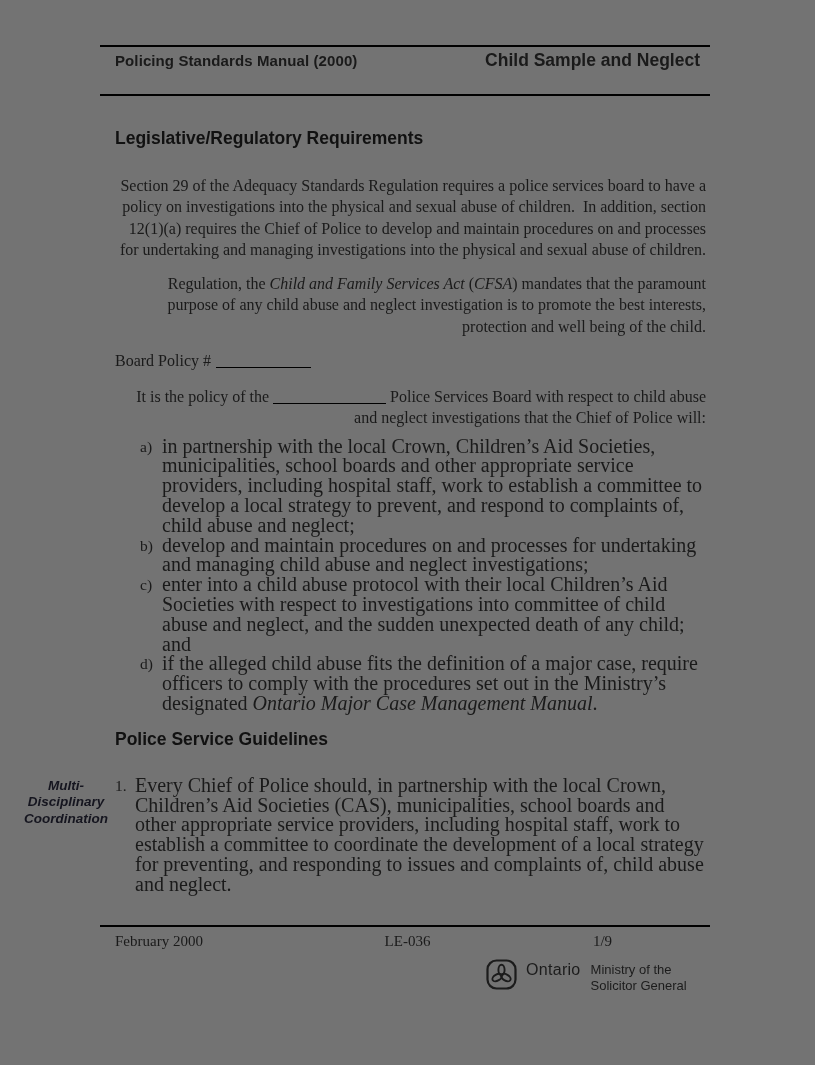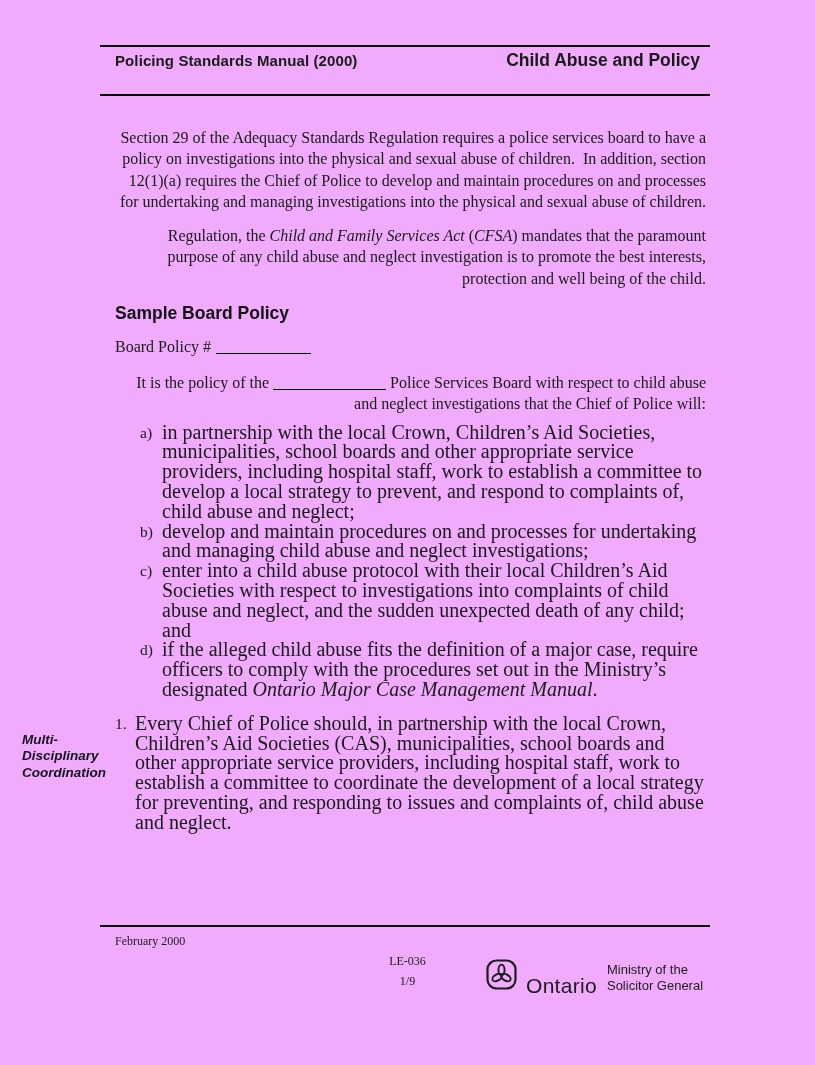--- a/index.html
+++ b/index.html
@@ -4,21 +4,21 @@
 <style>
   html, body { margin: 0; padding: 0; }
   body {
     width: 815px; height: 1065px;
     background: #ffffff;
     font-family: "Liberation Serif", serif;
     color: #1a1a1a;
     position: relative;
     overflow: hidden;
   }
-  .page { position: absolute; inset: 0; background: #f0abfc; }
+  .page { position: absolute; inset: 0; background: #737373; }
 
   .rule { position: absolute; left: 100px; width: 610px; height: 2px; background: #000; }
   .rule-top { top: 45px; }
   .rule-under { top: 94px; }
   .rule-footer { top: 925px; height: 2px; }
 
   .header-row {
     position: absolute; top: 50px; left: 115px; width: 585px;
     display: flex; justify-content: space-between; align-items: baseline;
     font-family: "Liberation Sans", sans-serif;
@@ -66,94 +66,94 @@
     white-space: pre-wrap;
   }
   .li .li-text em { font-style: italic; }
 
   .guideline { position: relative; margin-top: 0; }
   .margin-note {
     position: absolute; left: -93px; top: 2px; width: 88px;
     font-family: "Liberation Sans", sans-serif;
     font-size: 13.5px; line-height: 16.5px;
     font-weight: 700; font-style: italic;
-    color: #15151f; text-align: left;
+    color: #15151f; text-align: center;
     white-space: pre-line;
-    margin-top: 16px;
   }
   .guideline .marker { flex: 0 0 20px; }
 
   .footer-row {
     position: absolute; top: 931px; left: 115px; width: 585px;
-    display: flex; font-size: 12px; line-height: 20px; flex-direction: column;
+    display: flex; font-size: 15px; line-height: 20px;
   }
   .footer-row .f-left { flex: 1; text-align: left; }
   .footer-row .f-center { flex: 1; text-align: center; }
   .footer-row .f-right { flex: 1; text-align: center; }
 
   .logo-row {
     position: absolute; top: 958px; left: 486px;
     display: flex; align-items: flex-start;
     font-family: "Liberation Sans", sans-serif;
   }
   .trillium { width: 31px; height: 31px; margin-top: 1px; }
   .ontario-wordmark {
-    font-size: 21px; font-weight: 400; letter-spacing: 0.3px;
-    color: #1c1c1c; margin: 16px 10px 0 9px;
+    font-size: 16px; font-weight: 400; letter-spacing: 0.3px;
+    color: #1c1c1c; margin: 3px 10px 0 9px;
   }
   .ministry {
     font-size: 13px; line-height: 15.5px; color: #1c1c1c; margin-top: 4px;
   }
 </style>
 </head>
 <body>
 
 <div class="page">
 
   <div class="rule rule-top"></div>
 
   <div class="header-row">
     <span class="h-left">Policing Standards Manual (2000)</span>
-    <span class="h-right">Child Abuse and Policy</span>
+    <span class="h-right">Child Sample and Neglect</span>
   </div>
 
   <div class="rule rule-under"></div>
 
   <div class="content">
 
+    <h2 class="sec">Legislative/Regulatory Requirements</h2>
 
     <p class="body">Section 29 of the Adequacy Standards Regulation requires a police services board to have a policy on investigations into the physical and sexual abuse of children.  In addition, section 12(1)(a) requires the Chief of Police to develop and maintain procedures on and processes for undertaking and managing investigations into the physical and sexual abuse of children.</p>
 
     <p class="body"><span>Regulation, the </span><em>Child and Family Services Act</em><span> (</span><em>CFSA</em><span>) mandates that the paramount purpose of any child abuse and neglect investigation is to promote the best interests, protection and well being of the child.</span></p>
 
-    <h2 class="sec tight">Sample Board Policy</h2>
 
     <div class="board-policy-line"><span>Board Policy #</span><span class="blank blank-policy"></span></div>
 
     <p class="body" style="margin-bottom:8px"><span>It is the policy of the </span><span class="blank blank-name"></span><span> Police Services Board with respect to child abuse and neglect investigations that the Chief of Police will:</span></p>
 
     <div class="list">
       <div class="li">
         <span class="marker">a)</span>
         <span class="li-text"><span>in partnership with the local Crown, Children’s Aid Societies, municipalities, school boards and other appropriate service providers, including hospital staff, work to establish a committee to develop a local strategy to prevent, and respond to complaints of, child abuse and neglect;</span><em></em><span></span></span>
       </div>
       <div class="li">
         <span class="marker">b)</span>
         <span class="li-text"><span>develop and maintain procedures on and processes for undertaking and managing child abuse and neglect investigations;</span><em></em><span></span></span>
       </div>
       <div class="li">
         <span class="marker">c)</span>
-        <span class="li-text"><span>enter into a child abuse protocol with their local Children’s Aid Societies with respect to investigations into complaints of child abuse and neglect, and the sudden unexpected death of any child; and</span><em></em><span></span></span>
+        <span class="li-text"><span>enter into a child abuse protocol with their local Children’s Aid Societies with respect to investigations into committee of child abuse and neglect, and the sudden unexpected death of any child; and</span><em></em><span></span></span>
       </div>
       <div class="li">
         <span class="marker">d)</span>
         <span class="li-text"><span>if the alleged child abuse fits the definition of a major case, require officers to comply with the procedures set out in the Ministry’s designated </span><em>Ontario Major Case Management Manual</em><span>.</span></span>
       </div>
     </div>
 
+    <h2 class="sec">Police Service Guidelines</h2>
 
     <div class="guideline">
       <div class="margin-note">Multi-
 Disciplinary
 Coordination</div>
       <div class="li">
         <span class="marker">1.</span>
         <span class="li-text">Every Chief of Police should, in partnership with the local Crown, Children’s Aid Societies (CAS), municipalities, school boards and other appropriate service providers, including hospital staff, work to establish a committee to coordinate the development of a local strategy for preventing, and responding to issues and complaints of, child abuse and neglect.</span>
       </div>
     </div>

